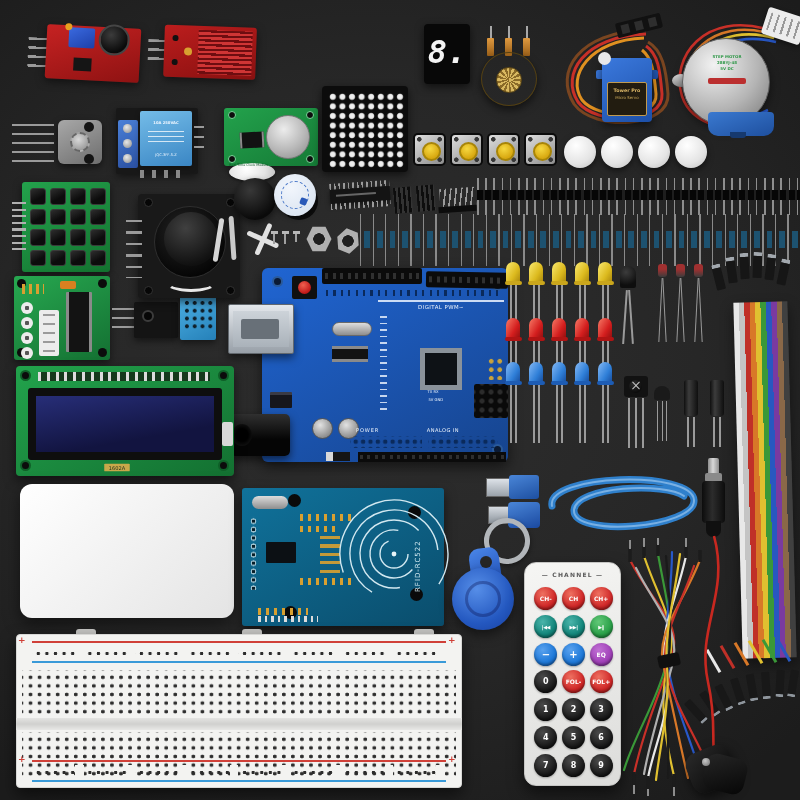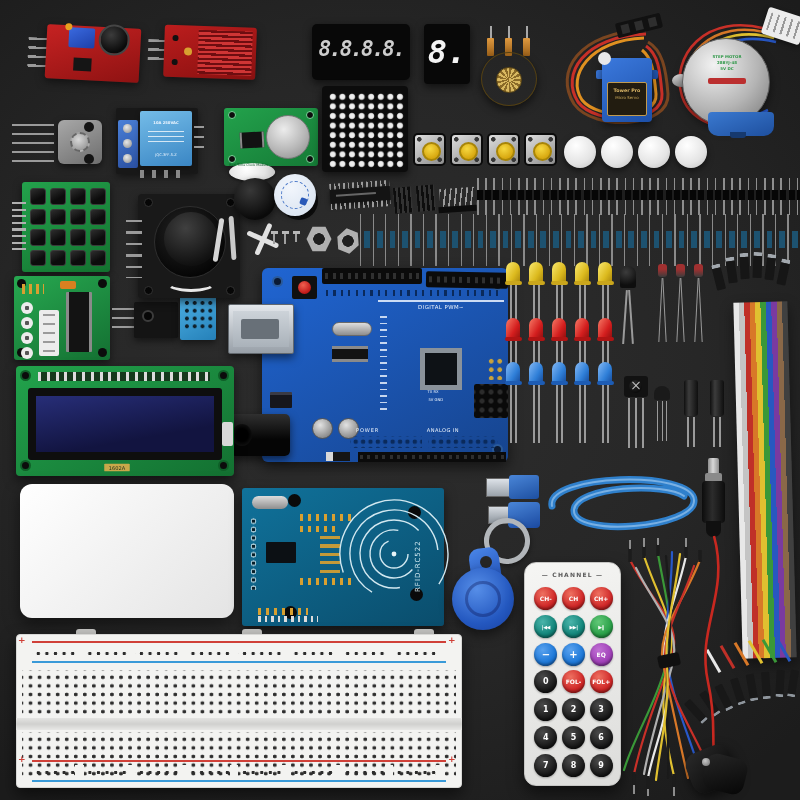--- a/index.html
+++ b/index.html
@@ -434,23 +434,20 @@
 
   <div class="c water">
     <div class="a pins hpins"></div>
     <div class="a board"></div>
     <div class="a stripes"></div>
     <div class="a pad1"></div>
     <div class="a pad2"></div>
     <div class="a pad3"></div>
   </div>
 
-  <div class="c disp4">
-    <div class="a t">8.8.8.8.</div>
-  </div>
   <div class="c disp1">
     <div class="a t">8.</div>
   </div>
 
   <div class="c pot">
     <div class="a leg l1"></div>
     <div class="a leg l2"></div>
     <div class="a leg l3"></div>
     <div class="a pin p1"></div>
     <div class="a pin p2"></div>

